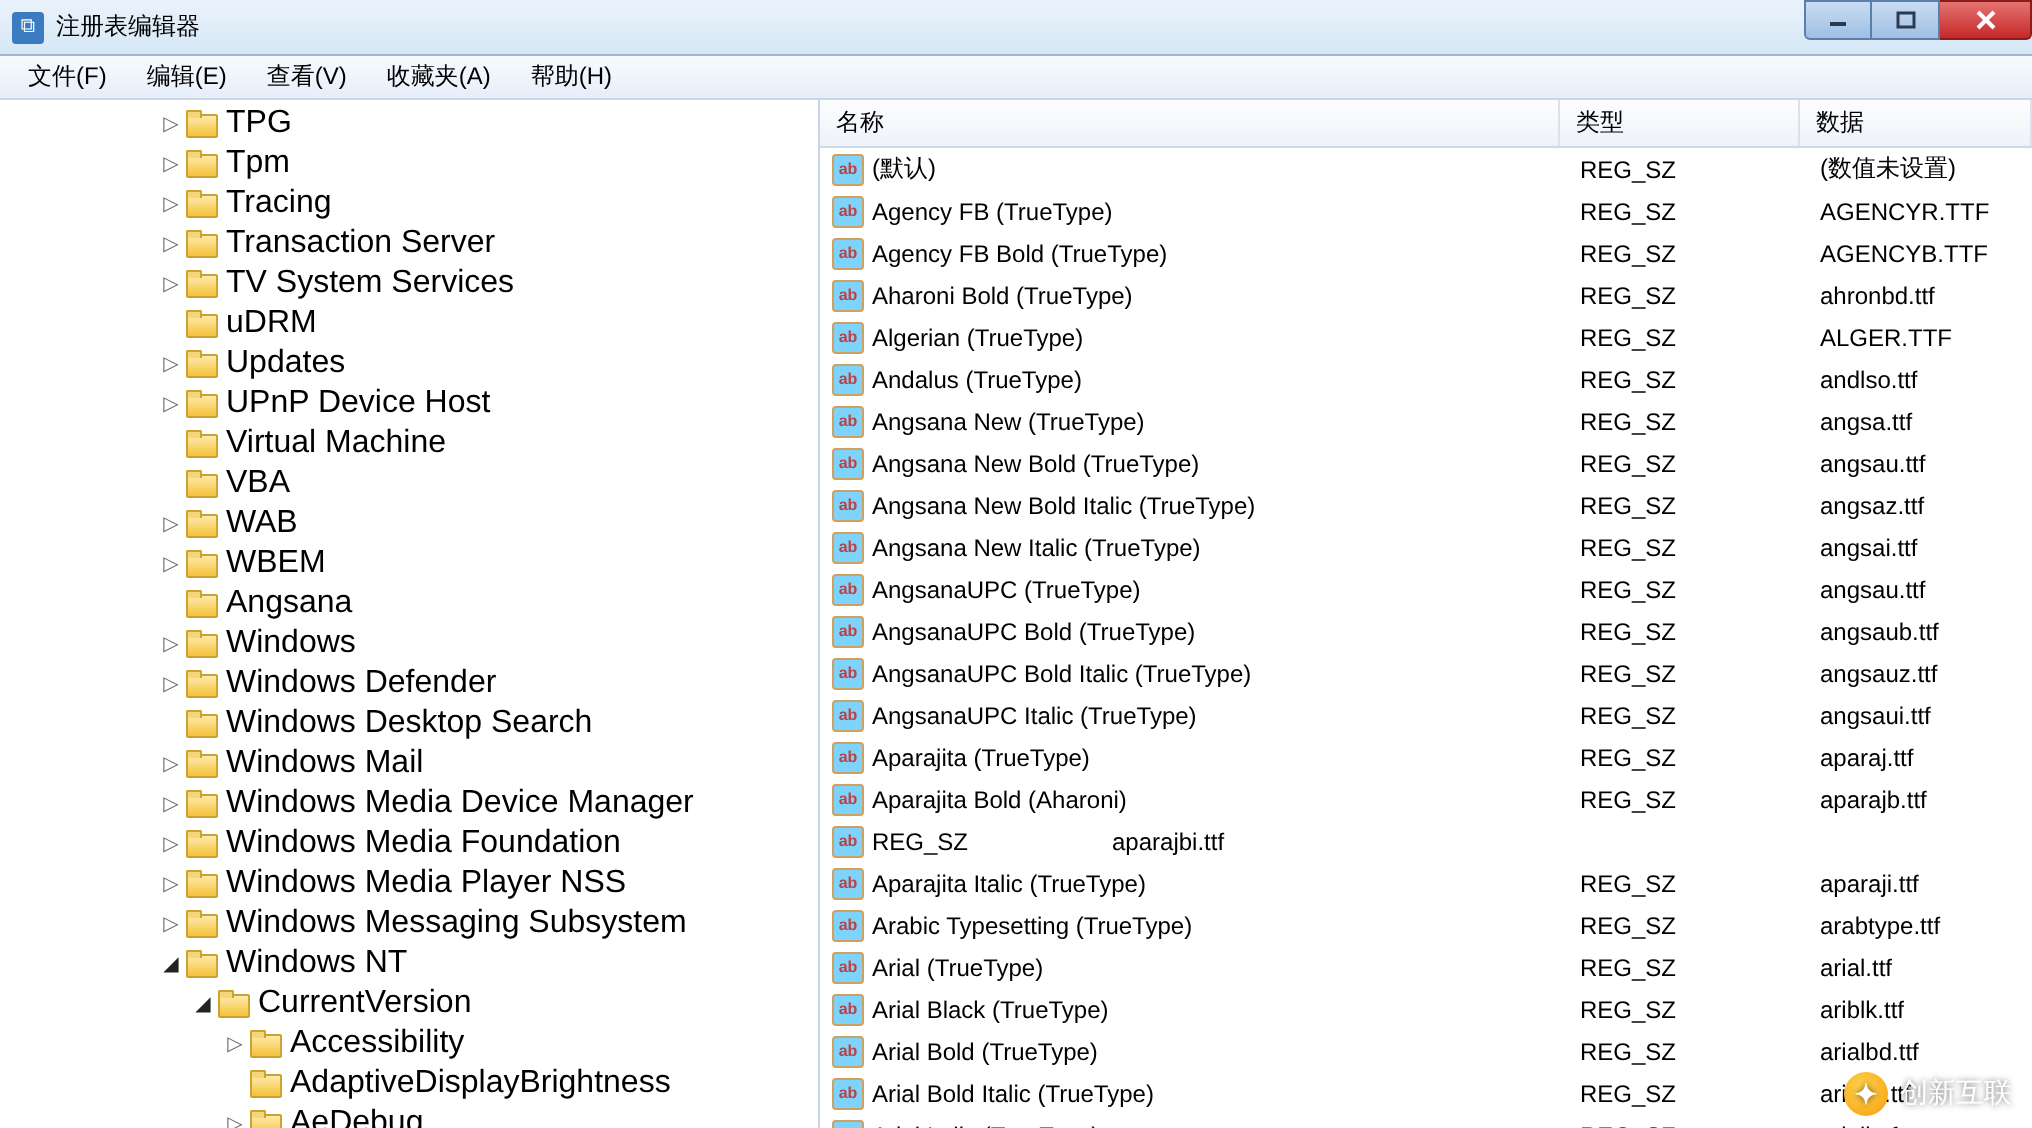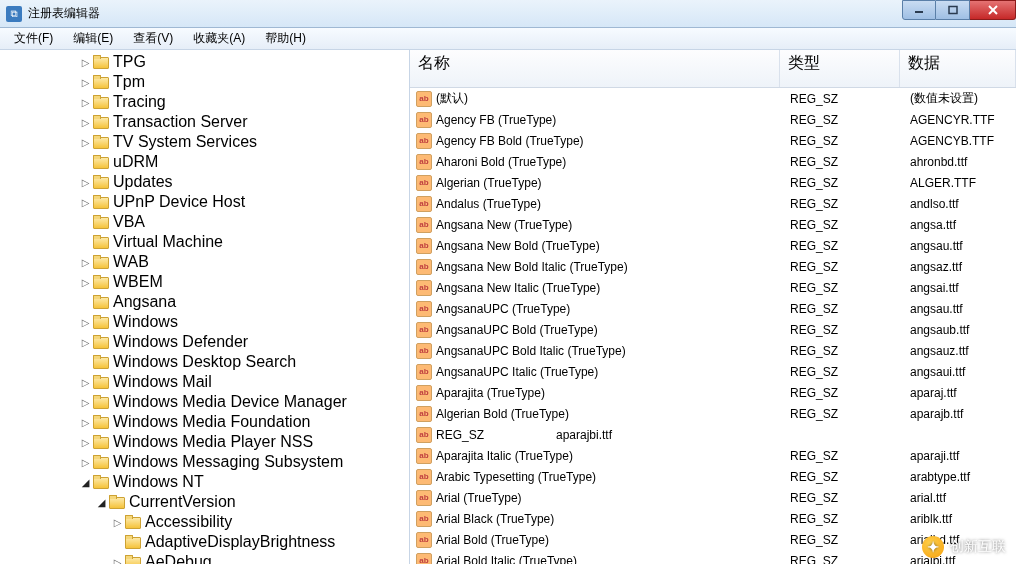--- a/index.html
+++ b/index.html
@@ -32,28 +32,28 @@
 .exp.none { visibility: hidden; }
 .folder-ico { width: 16px; height: 14px; margin-right: 4px; display:inline-block; position:relative;}
 .folder-ico::before { content:''; position:absolute; left:0; top:2px; width:14px; height:10px; background:linear-gradient(to bottom,#fde9a8,#f5c33b); border:1px solid #cda233; border-radius:1px;}
 .folder-ico::after { content:''; position:absolute; left:0; top:0; width:6px; height:3px; background:#f5d77b; border:1px solid #cda233; border-bottom:none; border-radius:1px 1px 0 0;}
 .tree-label { font-size:16px; }
 
 
 
 
 .list-panel { flex: 1; display: flex; flex-direction: column; background:#fff; }
-.list-header { display:flex; background: linear-gradient(to bottom,#fdfdfe,#eef3f9); border-bottom:1px solid #d0d9e5; height:38px; font-size:16px; }
+.list-header { display:flex; background: linear-gradient(to bottom,#fdfdfe,#eef3f9); border-bottom:1px solid #d0d9e5; height:24px; font-size:12px; }
 .list-header .col { padding: 3px 8px; border-right:1px solid #d9e1ec; }
 .col-name { width: 370px; }
 .col-type { width: 120px; }
 .col-data { flex:1; }
 .list-body { flex:1; overflow-y:auto; position:relative; }
 .list-row { display:flex; align-items:center; height:21px; padding-left:6px; }
-.val-ico { width:16px; height:16px; margin-right:4px; display:inline-flex; align-items:center; justify-content:center; background:#fdba74; border:1px solid #d0a060; border-radius:2px; font-size:8px; font-weight:bold; color:#c04040; line-height:1;}
+.val-ico { width:16px; height:16px; margin-right:4px; display:inline-flex; align-items:center; justify-content:center; background:#7dd3fc; border:1px solid #d0a060; border-radius:2px; font-size:8px; font-weight:bold; color:#c04040; line-height:1;}
 .cell-name { width: 354px; overflow:hidden; text-overflow:ellipsis; white-space:nowrap;}
 .cell-type { width: 120px; }
 .cell-data { flex:1; overflow:hidden; text-overflow:ellipsis; white-space:nowrap;}
 
 
 ::-webkit-scrollbar { width:17px; height:17px; }
 ::-webkit-scrollbar-track { background:#f0f0f0; border-left:1px solid #e0e0e0;}
 ::-webkit-scrollbar-thumb { background:#c7d0dc; border:1px solid #a8b4c4; border-radius:2px;}
 ::-webkit-scrollbar-button { background:#e8eef6; height:17px; border:1px solid #c7d0dc;}
 
@@ -144,27 +144,27 @@
         <div class="tree-row">
           <span class="indent" style="width: 80px;"></span>
           <span class="exp">▷</span>
           <span class="folder-ico"></span>
           <span class="tree-label">UPnP Device Host</span>
         </div>
         <div class="tree-row">
           <span class="indent" style="width: 80px;"></span>
           <span class="exp none">▷</span>
           <span class="folder-ico"></span>
+          <span class="tree-label">Virtual Machine</span>
+        </div>
+        <div class="tree-row">
+          <span class="indent" style="width: 80px;"></span>
+          <span class="exp none">▷</span>
+          <span class="folder-ico"></span>
           <span class="tree-label">VBA</span>
-        </div>
-        <div class="tree-row">
-          <span class="indent" style="width: 80px;"></span>
-          <span class="exp none">▷</span>
-          <span class="folder-ico"></span>
-          <span class="tree-label">Virtual Machine</span>
         </div>
         <div class="tree-row">
           <span class="indent" style="width: 80px;"></span>
           <span class="exp">▷</span>
           <span class="folder-ico"></span>
           <span class="tree-label">WAB</span>
         </div>
         <div class="tree-row">
           <span class="indent" style="width: 80px;"></span>
           <span class="exp">▷</span>
@@ -350,21 +350,21 @@
           <span class="cell-data">angsaui.ttf</span>
         </div>
         <div class="list-row">
           <span class="val-ico">ab</span>
           <span class="cell-name">Aparajita (TrueType)</span>
           <span class="cell-type">REG_SZ</span>
           <span class="cell-data">aparaj.ttf</span>
         </div>
         <div class="list-row">
           <span class="val-ico">ab</span>
-          <span class="cell-name">Algerian Bold (TrueType)</span>
+          <span class="cell-name">Aparajita Bold (Aharoni)</span>
           <span class="cell-type">REG_SZ</span>
           <span class="cell-data">aparajb.ttf</span>
         </div>
         <div class="list-row">
           <span class="val-ico">ab</span>
           <span class="cell-type">REG_SZ</span>
           <span class="cell-data">aparajbi.ttf</span>
         </div>
         <div class="list-row">
           <span class="val-ico">ab</span>

